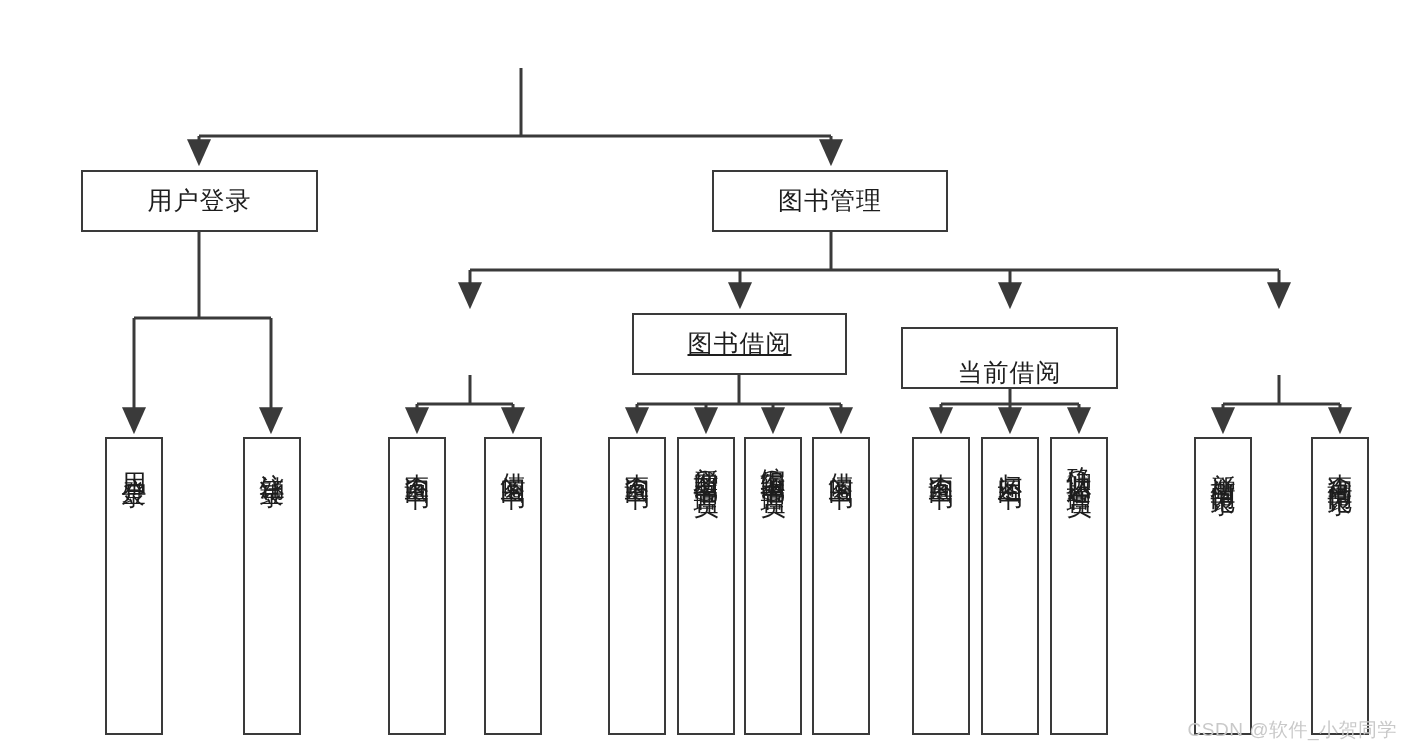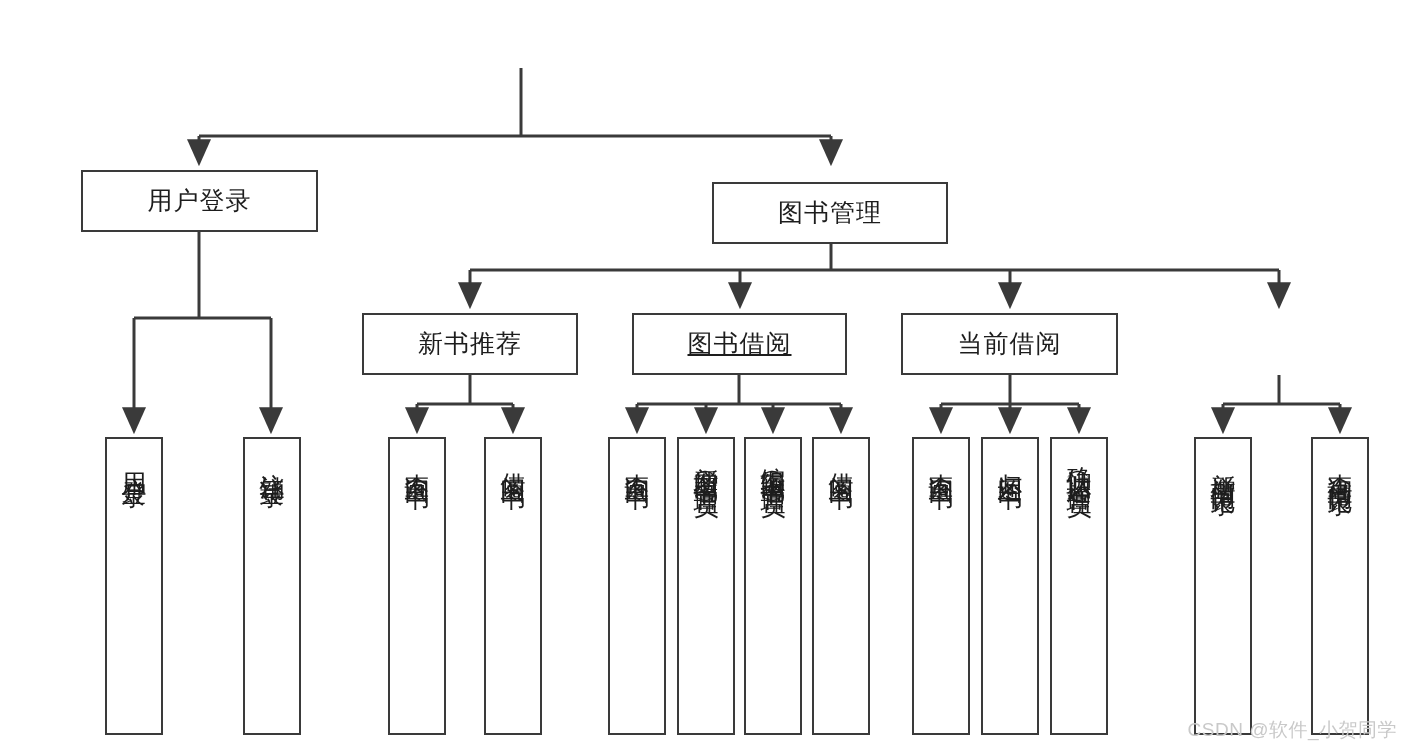--- a/index.html
+++ b/index.html
@@ -130,31 +130,28 @@
       <path d="M1223,404 L1340,404"></path>
       <path d="M1223,404 L1223,430" marker-end="url(#arrow)"></path>
       <path d="M1340,404 L1340,430" marker-end="url(#arrow)"></path>
     </g>
   </svg>
 
 
   <div class="node horiz" style="left:81px; top:170px; width:237px; height:62px;">
     <span class="label">用户登录</span>
   </div>
-  <div class="node horiz" style="left:712px; top:170px; width:236px; height:62px;margin-top:12px;">
+  <div class="node horiz" style="left:712px; top:170px; width:236px; height:62px;">
     <span class="label">图书管理</span>
   </div>
 
-  <div class="node horiz" style="left:362px; top:313px; width:216px; height:62px;">
-    <span class="label">新书推荐</span>
-  </div>
   <div class="node horiz" style="left:632px; top:313px; width:215px; height:62px;text-decoration:underline;">
     <span class="label">图书借阅</span>
   </div>
-  <div class="node horiz" style="left:901px; top:313px; width:217px; height:62px;">
+  <div class="node horiz" style="left:901px; top:327px; width:217px; height:62px;align-items:flex-end;">
     <span class="label">当前借阅</span>
   </div>
 
   <div class="node vert" style="left:105px; top:437px; width:58px; height:298px;">
     <span class="label">用户登录</span>
   </div>
   <div class="node vert" style="left:243px; top:437px; width:58px; height:298px;">
     <span class="label">注销登录</span>
   </div>
 

